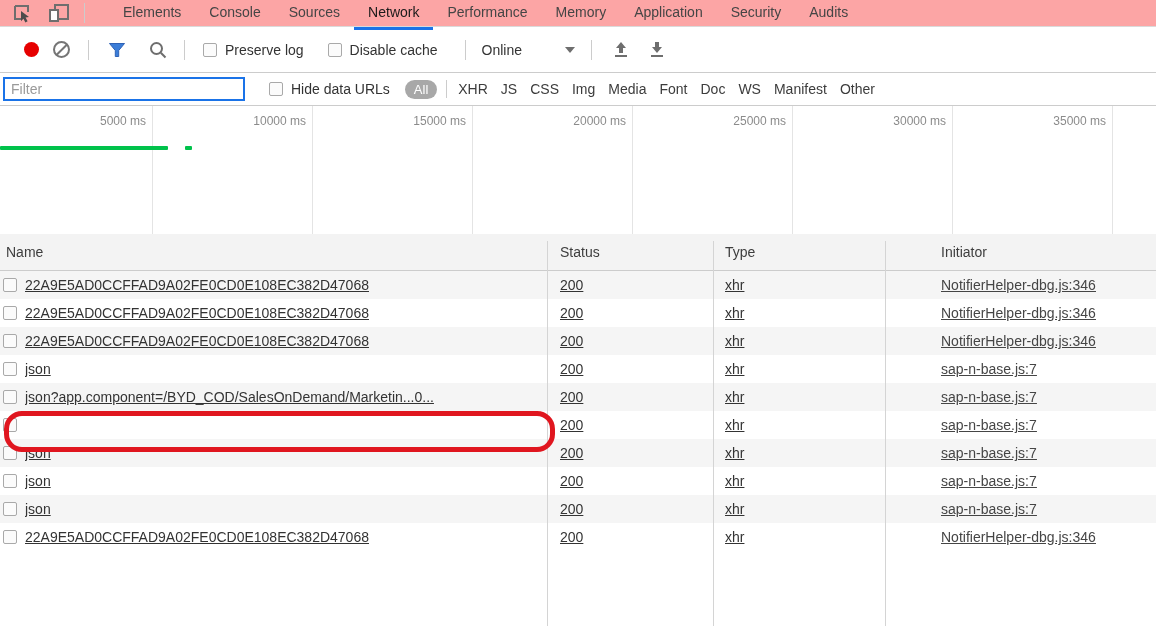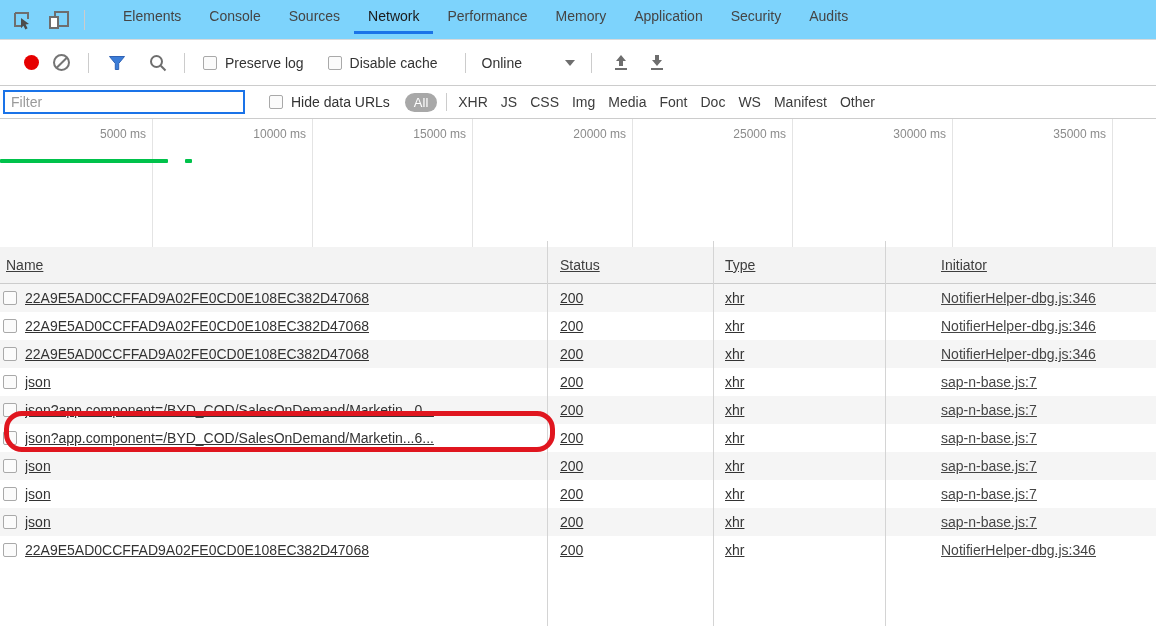--- a/index.html
+++ b/index.html
@@ -3,21 +3,21 @@
 <meta charset="utf-8">
 <style>
   * { box-sizing: border-box; margin: 0; padding: 0; }
   html,body { width:1156px; height:626px; }
   body {
     font-family: "Liberation Sans", sans-serif;
     font-size: 14px; color:#333; background:#fff;
     position: relative; overflow: hidden;
   }
   
-  .tabbar { height:40px; display:flex; border-bottom:1px solid #dadada; background:#7dd3fc; }
+  .tabbar { height:27px; display:flex; align-items:center; border-bottom:1px solid #dadada; background:#fca5a5; }
   .tb-icons { display:flex; align-items:center; gap:13px; padding:0 12px 0 10px; }
   .icon-btn { display:flex; align-items:center; justify-content:center; width:24px; height:24px; cursor:pointer; }
   .vsep { width:1px; height:20px; background:#ccc; }
   #panel-tabs { display:flex; align-items:center; height:34px; margin-left:12px; }
   .tab { padding:0 14px; height:34px; line-height:33px; color:#454545; cursor:pointer; white-space:nowrap; }
   .tab.active { color:#1a1a1a; box-shadow: inset 0 -3px 0 var(--accent); }
   
   .net-toolbar { height:46px; display:flex; align-items:center; border-bottom:1px solid #ccc; padding-left:18px; }
   .record-dot { width:15px; height:15px; border-radius:50%; background:var(--rec); margin:0 14px 0 6px; cursor:pointer; }
   .clear-icon { width:17px; height:17px; border:2px solid #757575; border-radius:50%; position:relative; margin-right:16px; cursor:pointer; }
@@ -30,21 +30,21 @@
   .filter-input { width:242px; height:24px; border:2px solid var(--accent); padding:0 6px; font:inherit; color:#333; outline:none; }
   .filter-input::placeholder { color:#9a9a9a; }
   .pill { background:#a8a8a8; color:#fff; border-radius:10px; padding:2px 9px; font-size:13px; cursor:pointer; white-space:nowrap; }
   .ftype { color:#3c3c3c; cursor:pointer; white-space:nowrap; margin-right:13px; }
   
   .timeline { position:relative; height:128px; background:#fff; }
   .gridline { position:absolute; top:0; bottom:0; width:1px; background:#e4e4e4; }
   .tick-label { position:absolute; top:8px; font-size:12px; color:#8b8b8b; transform:translateX(-100%); padding-right:6px; white-space:nowrap; }
   .tl-bar { position:absolute; height:4px; background:var(--green); border-radius:1px; }
   
-  .grid-header { height:37px; background:#f3f3f3; border-bottom:1px solid #ccc; display:flex; align-items:center; color:#3d3d3d;text-decoration:underline; }
+  .grid-header { height:37px; background:#f3f3f3; border-bottom:1px solid #ccc; display:flex; align-items:center; color:#3d3d3d; }
   .col-name { width:547px; padding-left:6px; flex:none; overflow:hidden; white-space:nowrap; display:flex; align-items:center; }
   .col-status { width:166px; padding-left:13px; flex:none; overflow:hidden; white-space:nowrap; }
   .col-type { width:172px; padding-left:12px; flex:none; overflow:hidden; white-space:nowrap; }
   .col-init { flex:1; padding-left:8px; overflow:hidden; white-space:nowrap;margin-left:48px; }
   #rows { position:relative;text-decoration:underline; }
   .row { height:28px; display:flex; align-items:center; background:#fff; cursor:pointer; }
   .row.striped { background:#f5f5f5; }
   .row .chk { margin-left:3px; margin-right:8px; }
   .name-text { overflow:hidden; white-space:nowrap; }
   .init-link { color:#454545; text-decoration:underline; cursor:pointer; }
@@ -213,21 +213,20 @@
         <input class="chk" type="checkbox" style="">
         <span class="name-text">json?app.component=/BYD_COD/SalesOnDemand/Marketin...0...</span>
       </span>
       <span class="col-status">200</span>
       <span class="col-type">xhr</span>
       <span class="col-init"><span class="init-link">sap-n-base.js:7</span></span>
     </div>
     <div class="row">
       <span class="col-name" style="padding-left: 0px;">
         <input class="chk" type="checkbox" style="">
-        <span class="name-text">json?app.component=/BYD_COD/SalesOnDemand/Marketin...6...</span>
       </span>
       <span class="col-status">200</span>
       <span class="col-type">xhr</span>
       <span class="col-init"><span class="init-link">sap-n-base.js:7</span></span>
     </div>
     <div class="row striped">
       <span class="col-name" style="padding-left: 0px;">
         <input class="chk" type="checkbox" style="">
         <span class="name-text">json</span>
       </span>

